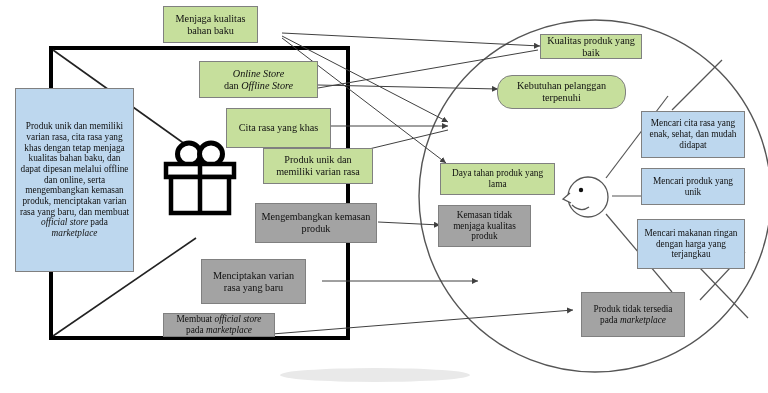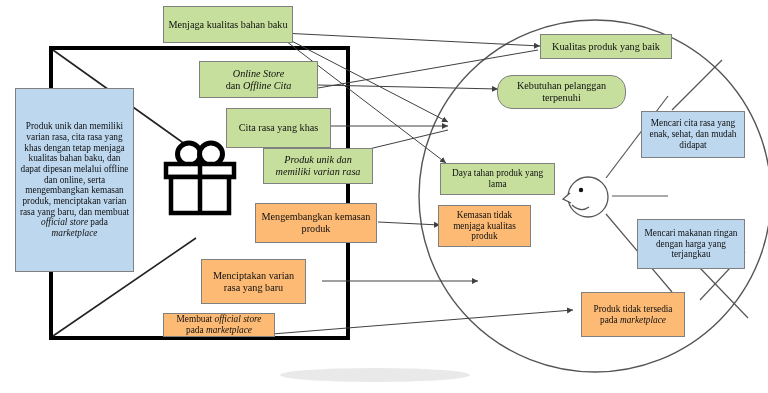--- a/index.html
+++ b/index.html
@@ -5,21 +5,21 @@
   html,body{margin:0;padding:0;background:#ffffff;}
   body{width:768px;height:393px;overflow:hidden;
        font-family:"Liberation Serif","DejaVu Serif",serif;}
   #stage{position:relative;width:768px;height:393px;background:#fff;}
   svg.layer{position:absolute;left:0;top:0;width:768px;height:393px;}
   .box{position:absolute;box-sizing:border-box;display:flex;align-items:center;
        justify-content:center;text-align:center;border:1px solid #808080;
        line-height:1.15;color:#101010;padding:1px 2px;}
   .green{background:#c6df9c;}
   .blue{background:#bdd7ee;justify-content:flex-end;}
-  .yellow{background:#fdba74;}
+  .yellow{background:#a3a3a3;}
   .it{font-style:italic;}
   .t9{font-size:9.3px;}
   .t10{font-size:10.2px;}
   .wrap{width:100%;}
 </style>
 </head>
 <body>
 
 <div id="stage">
 
@@ -71,49 +71,49 @@
     <circle cx="30" cy="25" r="20" fill="#fff" stroke="#555" stroke-width="1.3"></circle>
     <path d="M12,21 L5,27 L13,31" fill="#fff" stroke="#555" stroke-width="1.3"></path>
     <circle cx="23" cy="18" r="2.2" fill="#111"></circle>
     <path d="M14,33 q9,8 17,2" fill="none" stroke="#555" stroke-width="1.3"></path>
   </svg>
 
   <div class="box blue t9" style="left:15px;top:88px;width:119px;height:184px;">
     <span class="wrap"><span>Produk unik dan memiliki varian rasa, cita rasa yang khas dengan tetap menjaga kualitas bahan baku, dan dapat dipesan melalui offline dan online, serta mengembangkan kemasan produk, menciptakan varian rasa yang baru, dan membuat </span><span class="it">official store</span><span> pada </span><span class="it">marketplace</span></span>
   </div>
 
-  <div class="box green t10" style="left:163px;top:6px;width:130px;height:37px;font-family:Liberation Serif, serif;">
+  <div class="box green t10" style="left:163px;top:6px;width:95px;height:37px;font-family:Liberation Serif, serif;">
     <span class="wrap">Menjaga kualitas bahan baku</span>
   </div>
 
   <div class="box green t10" style="left:199px;top:61px;width:119px;height:37px;">
-    <span class="wrap"><span class="it">Online Store</span><br><span>dan </span><span class="it"> Offline Cita</span></span>
+    <span class="wrap"><span class="it">Online Store</span><br><span>dan </span><span class="it"> Offline Store</span></span>
   </div>
 
   <div class="box green t10" style="left:226px;top:108px;width:105px;height:40px;">
     <span class="wrap">Cita rasa yang khas</span>
   </div>
 
-  <div class="box green t10" style="left:263px;top:148px;width:110px;height:36px;font-style:italic;">
+  <div class="box green t10" style="left:263px;top:148px;width:110px;height:36px;">
     <span class="wrap">Produk unik dan memiliki varian rasa</span>
   </div>
 
   <div class="box yellow t10" style="left:255px;top:203px;width:122px;height:40px;">
     <span class="wrap">Mengembangkan kemasan produk</span>
   </div>
 
   <div class="box yellow t10" style="left:201px;top:259px;width:105px;height:45px;justify-content:center;">
     <span class="wrap">Menciptakan varian rasa yang baru</span>
   </div>
 
   <div class="box yellow t9" style="left:163px;top:313px;width:112px;height:24px;">
     <span class="wrap"><span>Membuat </span><span class="it">official store</span><br><span>pada </span><span class="it">marketplace</span></span>
   </div>
 
-  <div class="box green t10" style="left:540px;top:34px;width:132px;height:25px;">
+  <div class="box green t10" style="left:540px;top:34px;width:102px;height:25px;">
     <span class="wrap">Kualitas produk yang baik</span>
   </div>
 
   <div class="box green t10" style="left:497px;top:75px;width:129px;height:34px;border-radius:15px;">
     <span class="wrap">Kebutuhan pelanggan terpenuhi</span>
   </div>
 
 
   <div class="box green t9" style="left:440px;top:163px;width:115px;height:32px;">
     <span class="wrap">Daya tahan produk yang lama</span>
@@ -125,18 +125,21 @@
 
 
   <div class="box yellow t9" style="left:581px;top:292px;width:104px;height:45px;">
     <span class="wrap"><span>Produk tidak tersedia</span><br><span>pada </span><span class="it">marketplace</span></span>
   </div>
 
   <div class="box blue t9" style="left:641px;top:111px;width:104px;height:47px;">
     <span class="wrap">Mencari cita rasa yang enak, sehat, dan mudah didapat</span>
   </div>
 
+  <div class="box blue t9" style="left:641px;top:168px;width:104px;height:37px;">
+    <span class="wrap">Mencari produk yang unik</span>
+  </div>
 
   <div class="box blue t9" style="left:637px;top:219px;width:108px;height:50px;">
     <span class="wrap">Mencari makanan ringan dengan harga yang terjangkau</span>
   </div>
 
 </div>
 
 </body></html>

